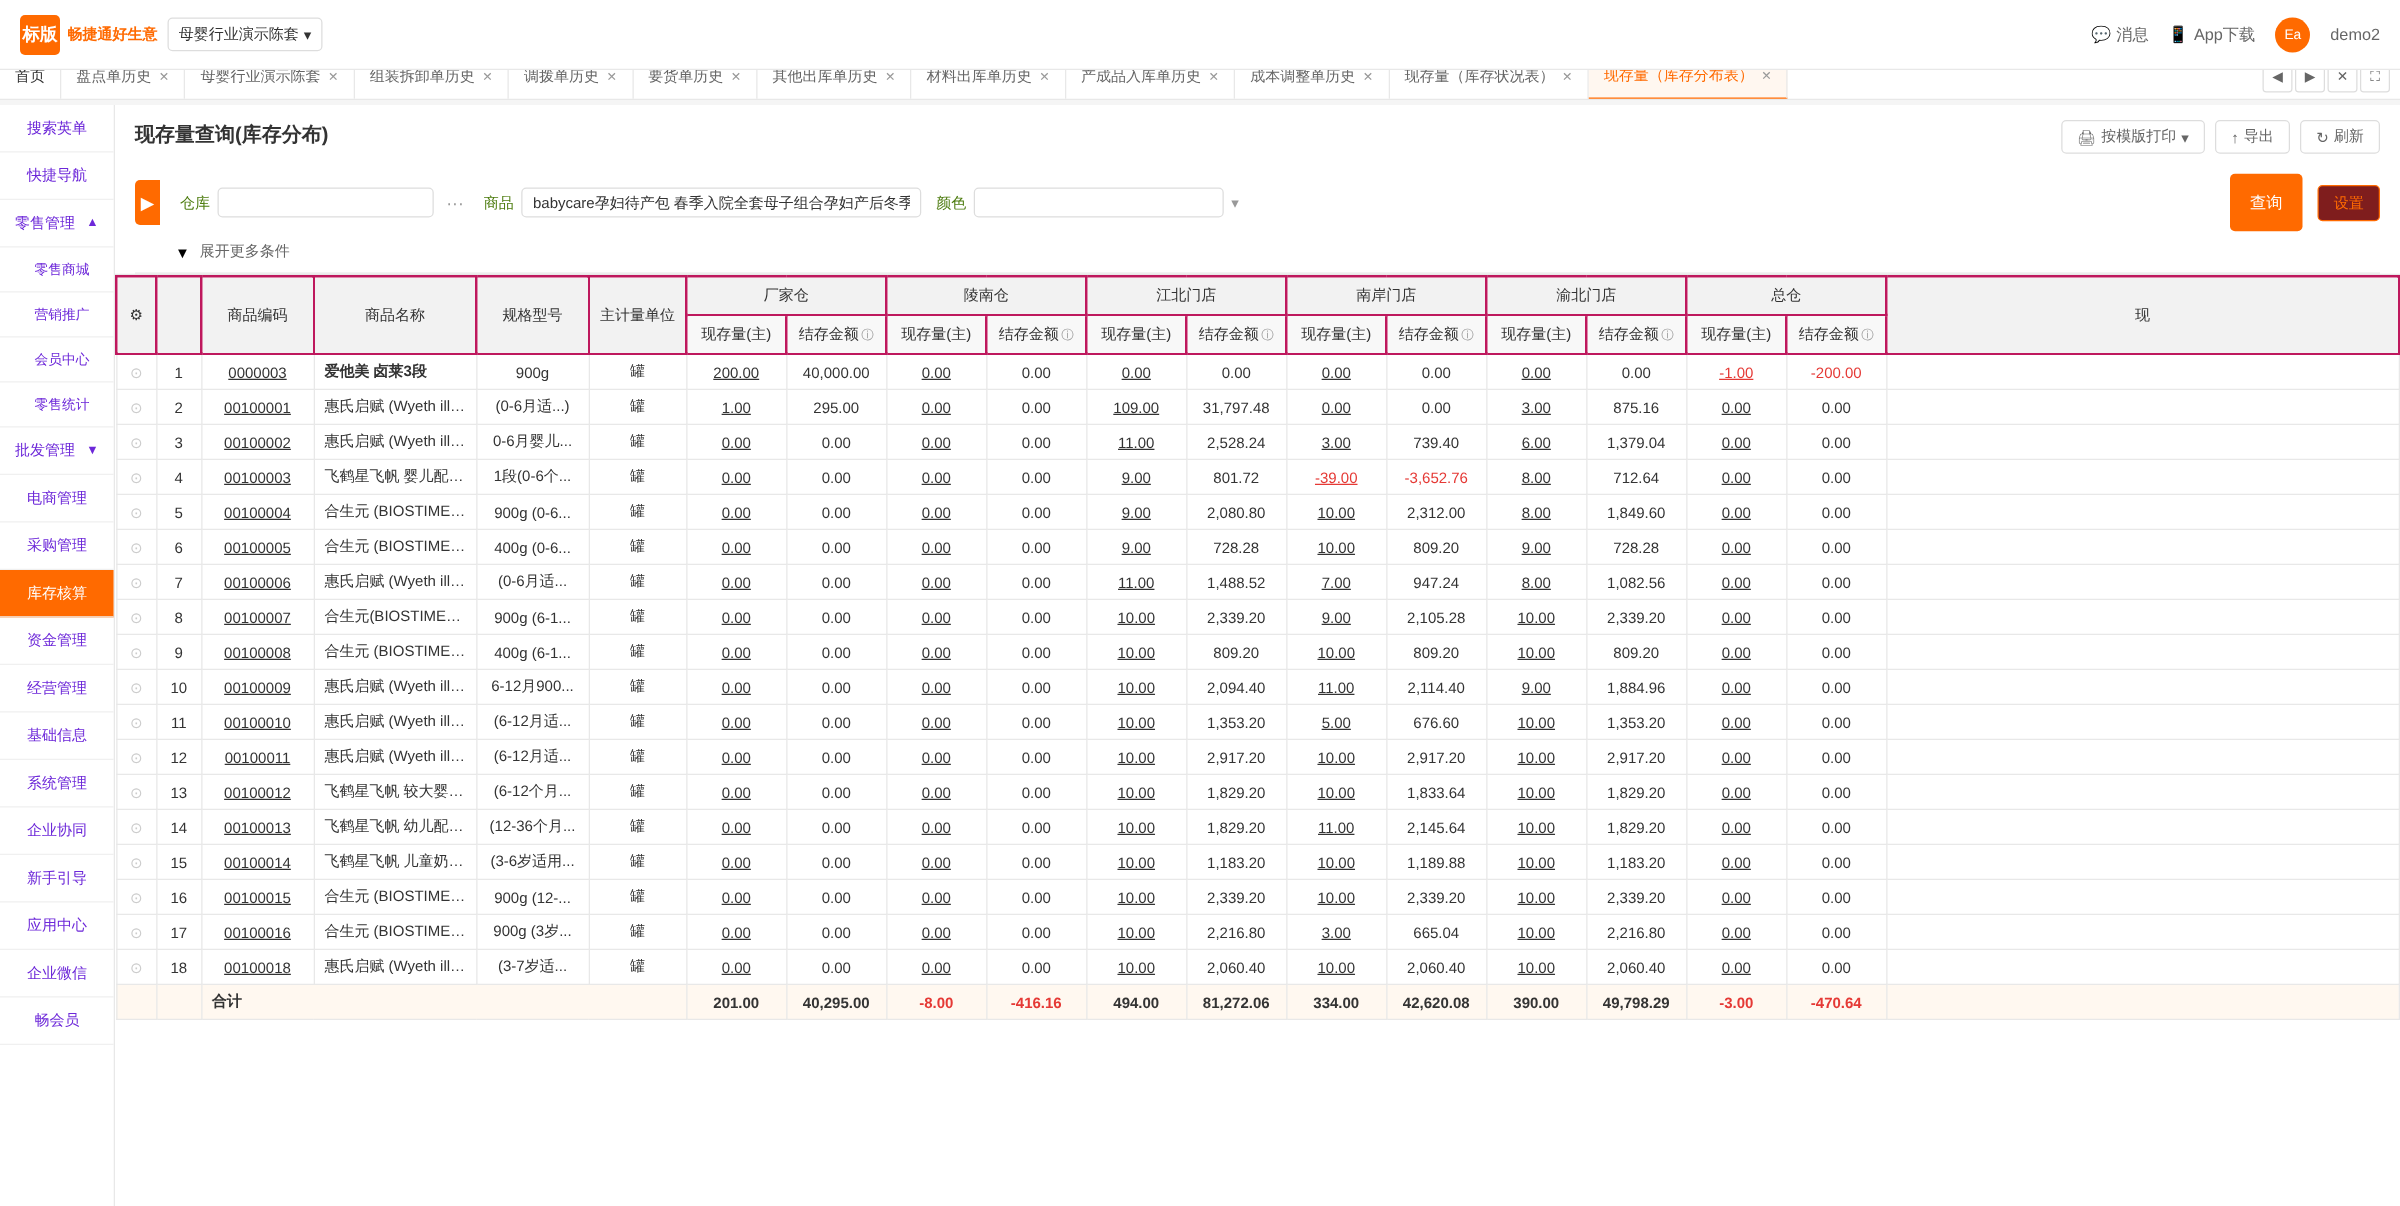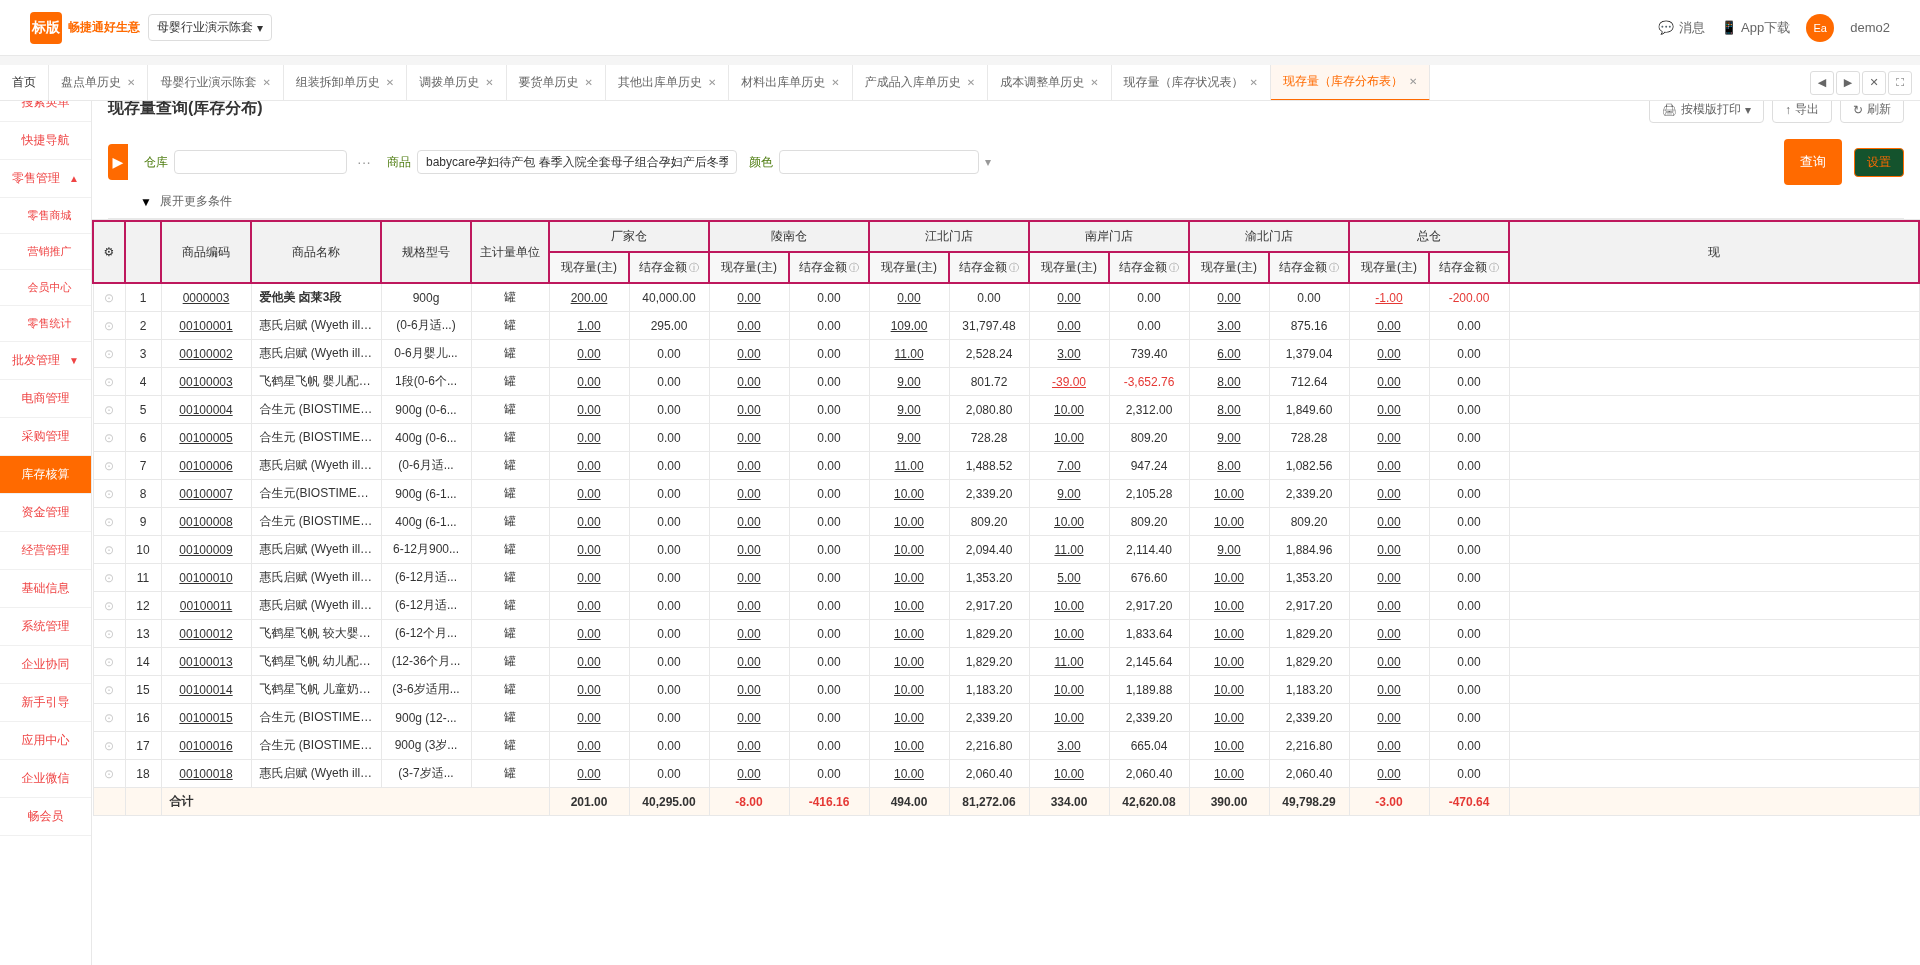--- a/index.html
+++ b/index.html
@@ -6,38 +6,38 @@
     body { font-family: 'Microsoft YaHei', Arial, sans-serif; font-size: 12px; background: #f5f5f5; overflow: hidden; }
 
     
     .top-bar {
       height: 56px;
       background: #fff;
       border-bottom: 1px solid #e8e8e8;
       display: flex;
       align-items: center;
       justify-content: space-between;
-      padding: 0 30px;
+      padding: 0 16px;
       position: fixed;
       top: 0; left: 0; right: 0;
       z-index: 100;
     }
     .top-bar-left { display: flex; align-items: center; gap: 8px; }
     .logo-area { display: flex; align-items: center; gap: 6px; color: #ff6a00; font-weight: bold; font-size: 13px; }
     .logo-icon { width: 32px; height: 32px; background: #ff6a00; border-radius: 4px; display: flex; align-items: center; justify-content: center; color: #fff; font-size: 14px; }
     .industry-select { display: flex; align-items: center; gap: 4px; color: #333; font-size: 12px; cursor: pointer; padding: 4px 8px; border: 1px solid #ddd; border-radius: 4px; background: #fff; }
     .top-bar-right { display: flex; align-items: center; gap: 16px; color: #666; font-size: 13px; }
     .top-bar-right .msg { display: flex; align-items: center; gap: 4px; cursor: pointer; }
     .top-bar-right .app { display: flex; align-items: center; gap: 4px; cursor: pointer; }
     .avatar { width: 28px; height: 28px; border-radius: 50%; background: #ff6a00; display: flex; align-items: center; justify-content: center; color: #fff; font-size: 11px; }
 
     
     .tab-bar {
       position: fixed;
-      top: 65px; left: 0; right: 0;
+      top: 44px; left: 0; right: 0;
       height: 36px;
       background: #fff;
       border-bottom: 1px solid #e8e8e8;
       display: flex;
       align-items: center;
       overflow: hidden;
       z-index: 99;
       text-align: center;
     }
     .tab-item {
@@ -66,21 +66,21 @@
       width: 92px;
       background: #fff;
       border-right: 1px solid #e8e8e8;
       overflow-y: auto;
       z-index: 98;
     }
     .sidebar-item {
       padding: 10px 8px;
       text-align: center;
       cursor: pointer;
-      color: #ef4444;
+      color: #6d28d9;
       font-size: 12px;
       border-bottom: 1px solid #f0f0f0;
     }
     .sidebar-item.active { background: #ff6a00; color: #fff; }
     .sidebar-item.has-sub { display: flex; align-items: center; justify-content: space-between; padding: 10px 12px; }
     .sidebar-sub-arrow { font-size: 10px; }
 
     
     .main-content {
       margin-top: 84px;
@@ -132,21 +132,21 @@
       background: #ff6a00;
       color: #fff;
       border: none;
       border-radius: 4px;
       padding: 14px 16px;
       cursor: pointer;
       font-size: 13px;
       margin-left: auto;
     }
     .btn-settings {
-      background: #14532d;
+      background: #7f1d1d;
       color: #ff6a00;
       border: 1px solid #ff6a00;
       border-radius: 4px;
       padding: 5px 12px;
       cursor: pointer;
       font-size: 12px;
     }
     .orange-toggle {
       width: 20px; height: 36px;
       background: #ff6a00;

